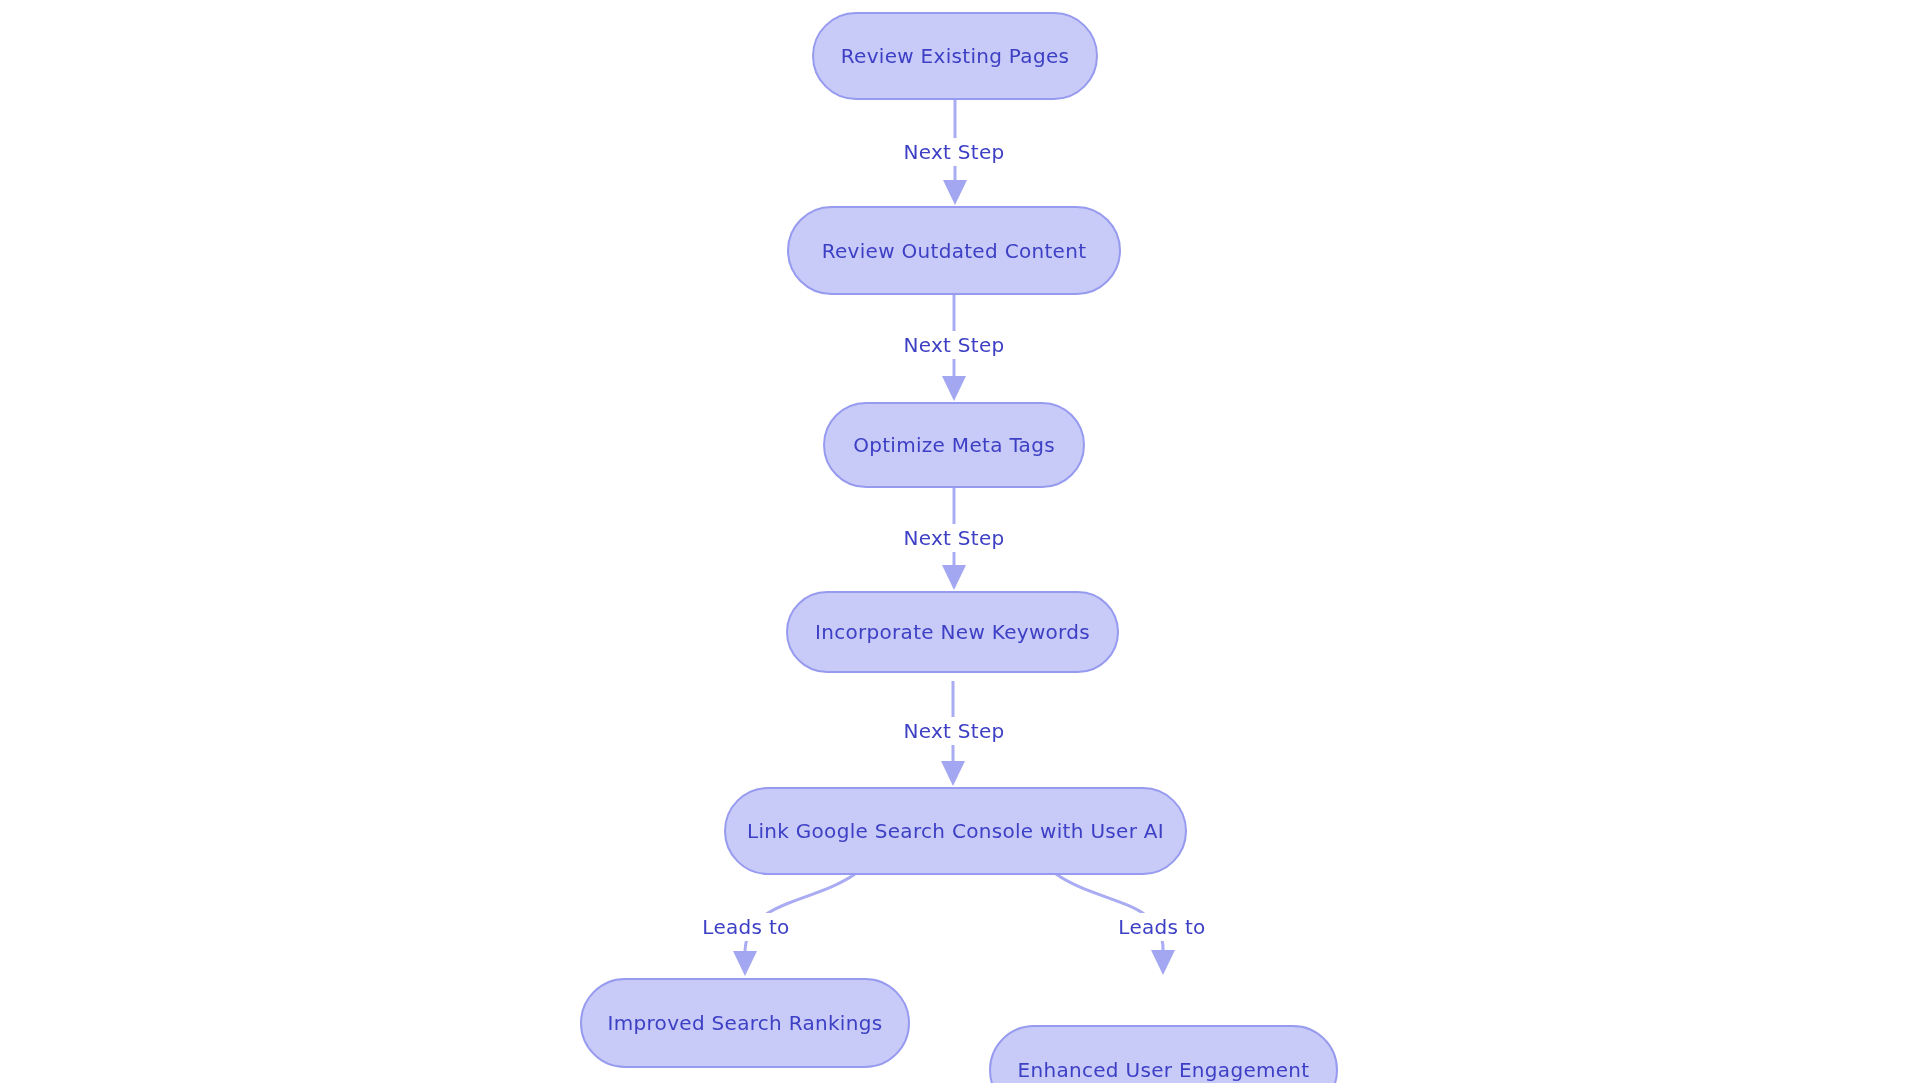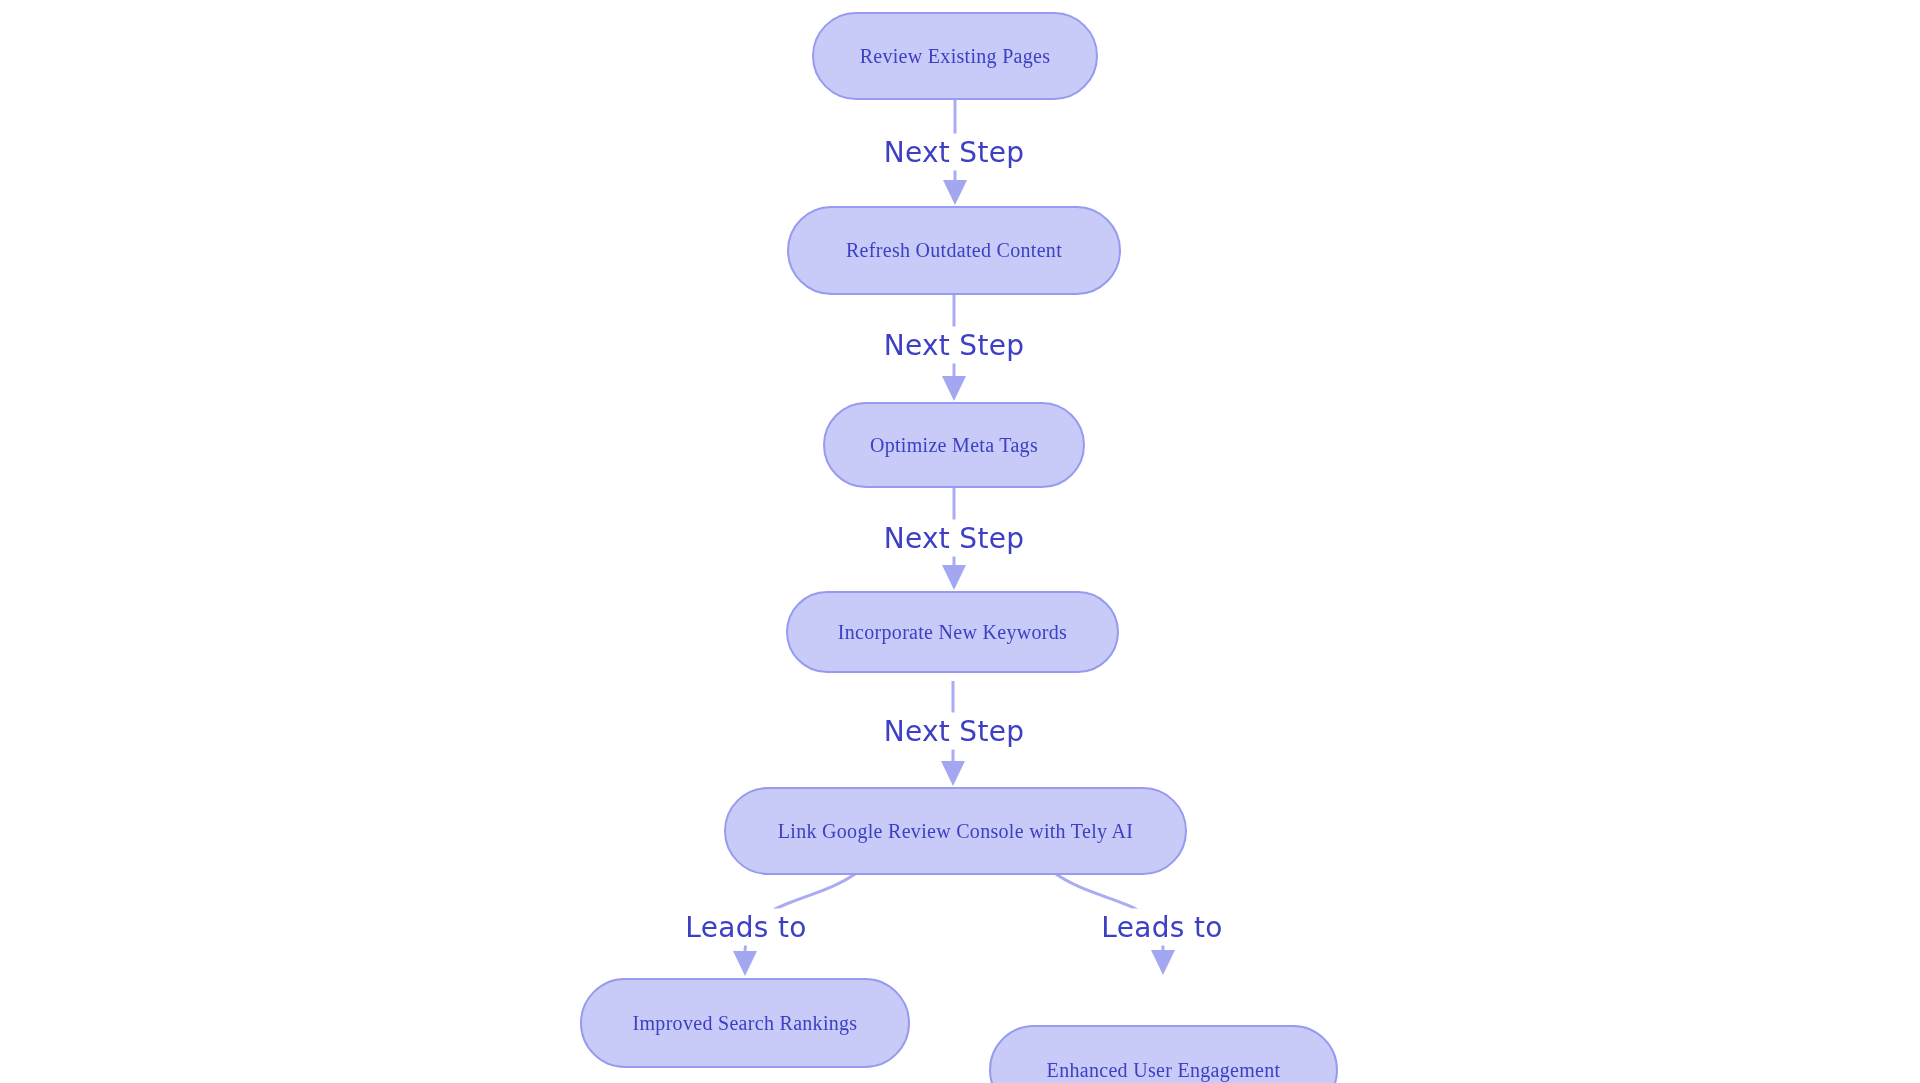--- a/index.html
+++ b/index.html
@@ -38,28 +38,27 @@
     border: 2px solid var(--node-border, #979bef);
     border-radius: 46px;
     display: flex;
     align-items: center;
     justify-content: center;
     text-align: center;
     color: var(--node-text, #3d40c4);
     font-size: 20px;
     letter-spacing: 0.3px;
     padding: 0 14px;
-    font-family: Liberation Serif, serif;
   }
   .edge-label {
     position: absolute;
     transform: translate(-50%, -50%);
     background: var(--edge-label-bg, #ffffff);
     color: var(--edge-label-text, #3d40c4);
-    font-size: 28px;
+    font-size: 20px;
     letter-spacing: 0.3px;
     padding: 2px 6px;
     white-space: nowrap;
   }
 </style>
 </head>
 <body>
 
 <div class="canvas" style="--bg: #ffffff; --node-fill: #c8caf8; --node-border: #979bef; --node-text: #3d40c4; --edge-line: #a9acf3; --arrowhead: #a3a7f1; --edge-label-text: #3d40c4; --edge-label-bg: #ffffff;">
 
@@ -82,33 +81,33 @@
 
     <path d="M 1056 874 C 1099 904, 1164 900, 1163 950"></path>
     <polygon points="1151,950 1175,950 1163,975"></polygon>
   </svg>
 
   <div class="node" style="left:812px; top:12px; width:286px; height:88px;">
     <span>Review Existing Pages</span>
   </div>
 
   <div class="node" style="left:787px; top:206px; width:334px; height:89px;">
-    <span>Refresh Outdated Content</span>
+    <span>Review Outdated Content</span>
   </div>
 
   <div class="node" style="left:823px; top:402px; width:262px; height:86px;">
     <span>Optimize Meta Tags</span>
   </div>
 
   <div class="node" style="left:786px; top:591px; width:333px; height:82px;">
     <span>Incorporate New Keywords</span>
   </div>
 
   <div class="node" style="left:724px; top:787px; width:463px; height:88px;">
-    <span>Link Google Review Console with Tely AI</span>
+    <span>Link Google Search Console with User AI</span>
   </div>
 
   <div class="node" style="left:580px; top:978px; width:330px; height:90px;">
     <span>Improved Search Rankings</span>
   </div>
 
   <div class="node" style="left:989px; top:977px; width:349px; height:90px;margin-top:48px;">
     <span>Enhanced User Engagement</span>
   </div>
 

